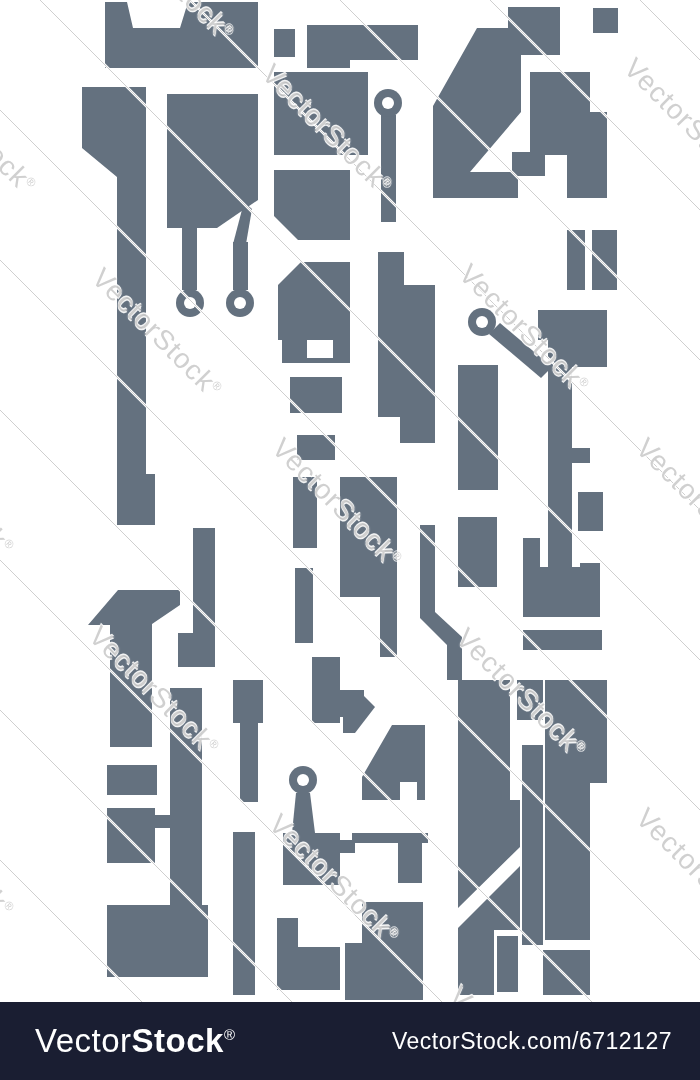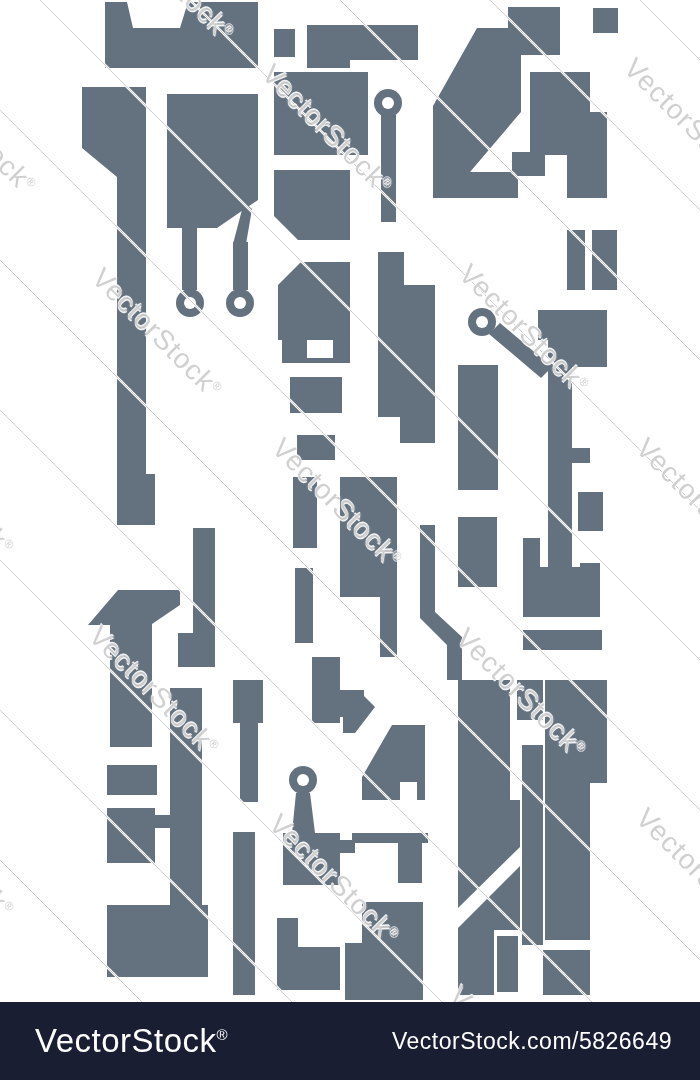--- a/index.html
+++ b/index.html
@@ -8,21 +8,21 @@
   #art{position:absolute;left:0;top:0;}
   .wm{position:absolute;white-space:nowrap;font-size:28px;letter-spacing:1px;
       color:rgba(150,150,150,0.45);
       text-shadow:0 0 2px #fff,1px 1px 0 rgba(255,255,255,.9),-1px -1px 0 rgba(255,255,255,.9);
       transform:rotate(45deg);transform-origin:0 0;pointer-events:none;}
   .wm sup{font-size:12px;}
   #footer{position:absolute;left:0;bottom:0;width:700px;height:78px;
           display:flex;align-items:center;justify-content:space-between;
           box-sizing:border-box;padding:0 28px 0 35px;}
   #brand{font-size:33px;color:#fff;font-weight:300;letter-spacing:.5px;}
-  #brand b{font-weight:400;}
+  #brand b{font-weight:700;}
   #brand sup{font-size:15px;font-weight:400;}
   #imgid{font-size:23px;color:#fff;font-weight:400;letter-spacing:.5px;}
 </style>
 </head>
 <body>
 
 <div id="stage">
   <svg id="art" width="700" height="1080" viewBox="0 0 700 1080">
       <polygon points="105,2 127,2 133,28 180,28 188,2 258,2 258,68 105,68" fill="#64717f"></polygon>
       <rect x="274" y="29" width="21" height="28" fill="#64717f"></rect>
@@ -147,15 +147,15 @@
       <div class="wm" style="left: 652px; top: 432px;"><span>VectorStock</span></div>
       <div class="wm" style="left: 105px; top: 620px;"><span>VectorStock</span><sup>®</sup></div>
       <div class="wm" style="left: 472px; top: 622px;"><span>VectorStock</span><sup>®</sup></div>
       <div class="wm" style="left: 285px; top: 808px;"><span>VectorStock</span><sup>®</sup></div>
       <div class="wm" style="left: 652px; top: 802px;"><span>VectorStock</span></div>
       <div class="wm" style="left: -100px; top: 782px;"><span>VectorStock</span><sup>®</sup></div>
       <div class="wm" style="left: 465px; top: 980px;"><span>VectorStock</span></div>
     </div>
   <div id="footer" style="background: rgb(26, 30, 50);">
     <div id="brand"><span>Vector</span><b>Stock</b><sup>®</sup></div>
-    <div id="imgid">VectorStock.com/5826649</div>
+    <div id="imgid">VectorStock.com/6712127</div>
   </div>
 </div>
 
 </body></html>

